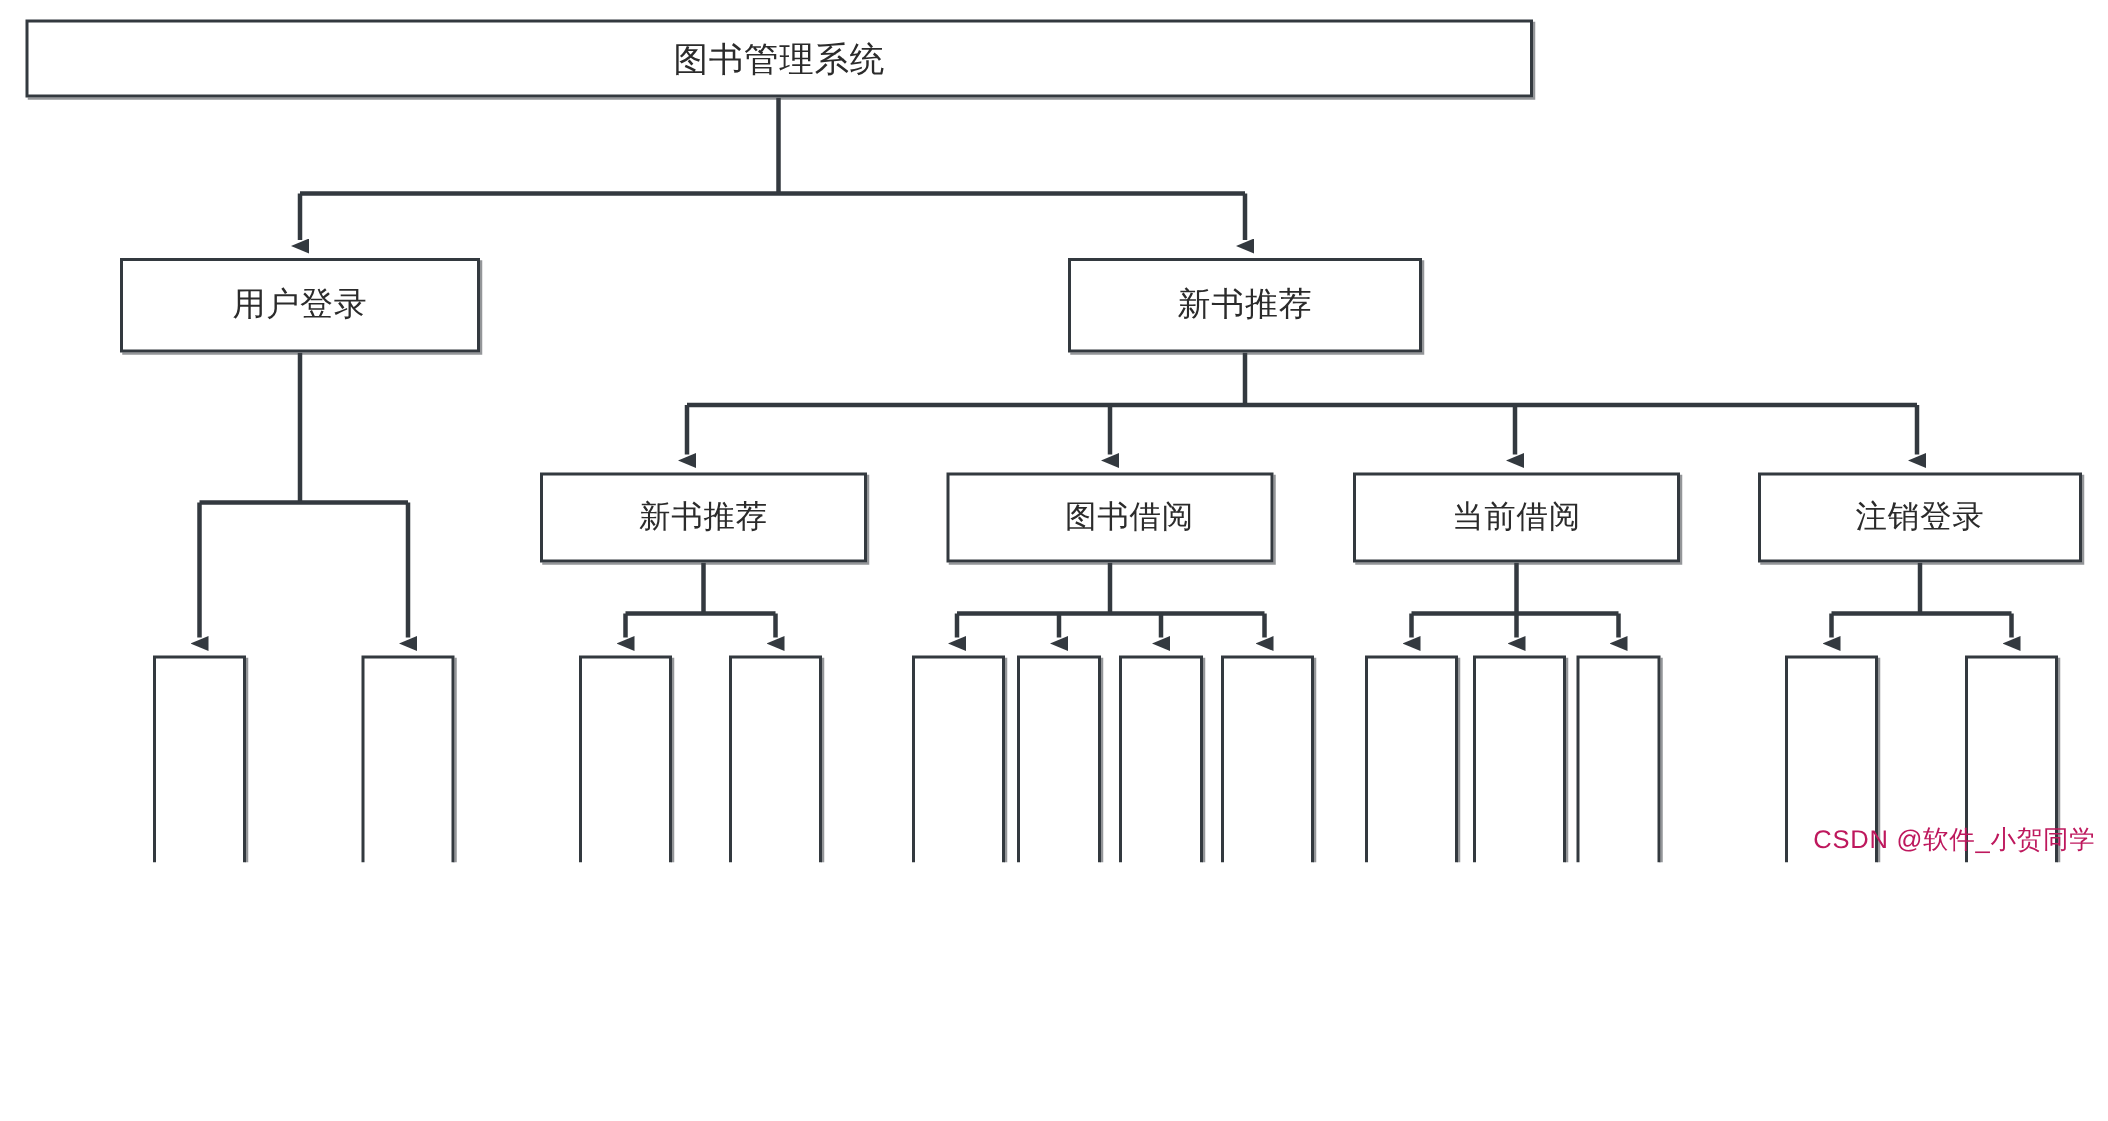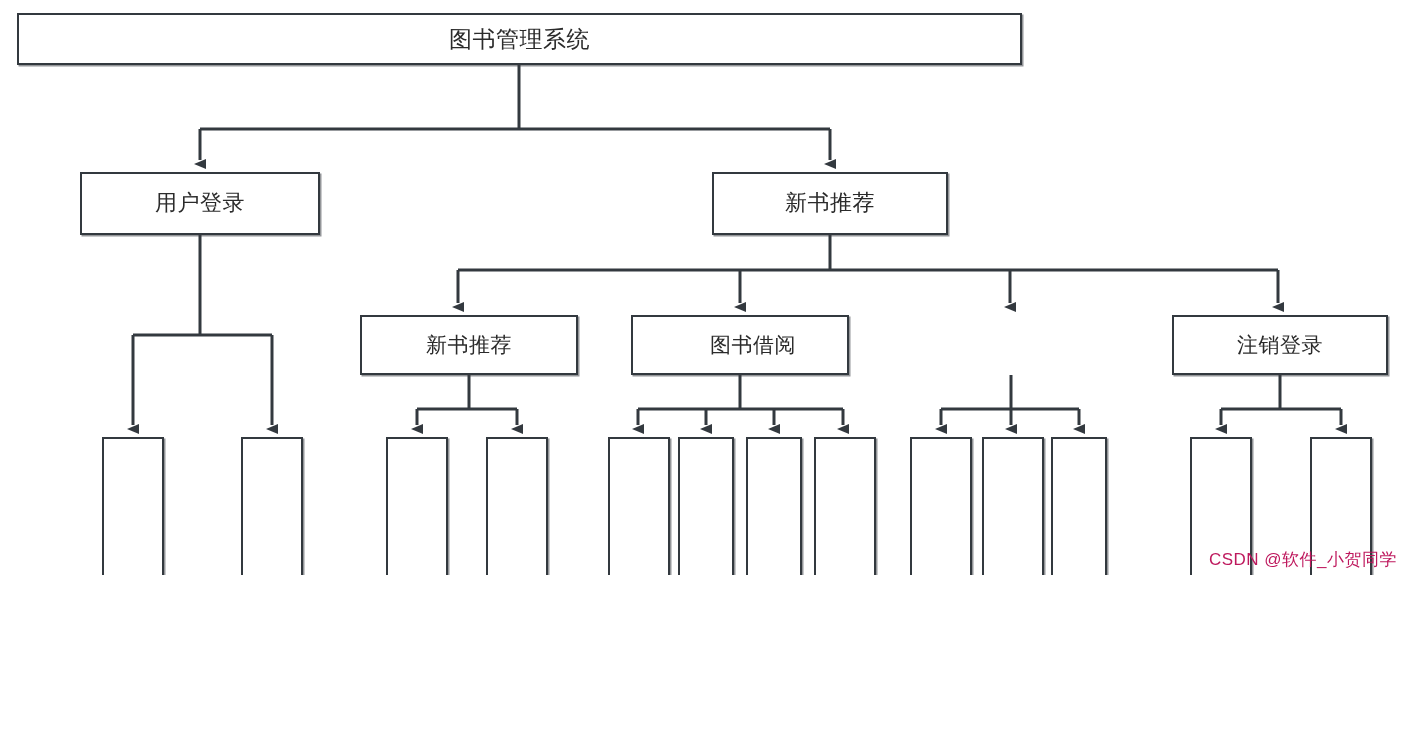--- a/index.html
+++ b/index.html
@@ -138,20 +138,23 @@
   <div class="node level1" style="left: 712px; top: 172px; width: 236px; height: 63px;">
     <span class="label">新书推荐</span>
   </div>
 
   <div class="node level2" style="left: 360px; top: 315px; width: 218px; height: 60px;">
     <span class="label">新书推荐</span>
   </div>
   <div class="node level2" style="left: 631px; top: 315px; width: 218px; height: 60px; padding-left: 26px;">
     <span class="label">图书借阅</span>
   </div>
+  <div class="node level2" style="left: 902px; top: 315px; width: 218px; height: 60px;">
+    <span class="label">当前借阅</span>
+  </div>
   <div class="node level2" style="left: 1172px; top: 315px; width: 216px; height: 60px;">
     <span class="label">注销登录</span>
   </div>
 
   <div class="node leaf" style="left: 102px; top: 437px; width: 62px; height: 298px;">
     <span class="label">用户登录</span>
   </div>
   <div class="node leaf" style="left: 241px; top: 437px; width: 62px; height: 298px;">
     <span class="label">注销登录</span>
   </div>

